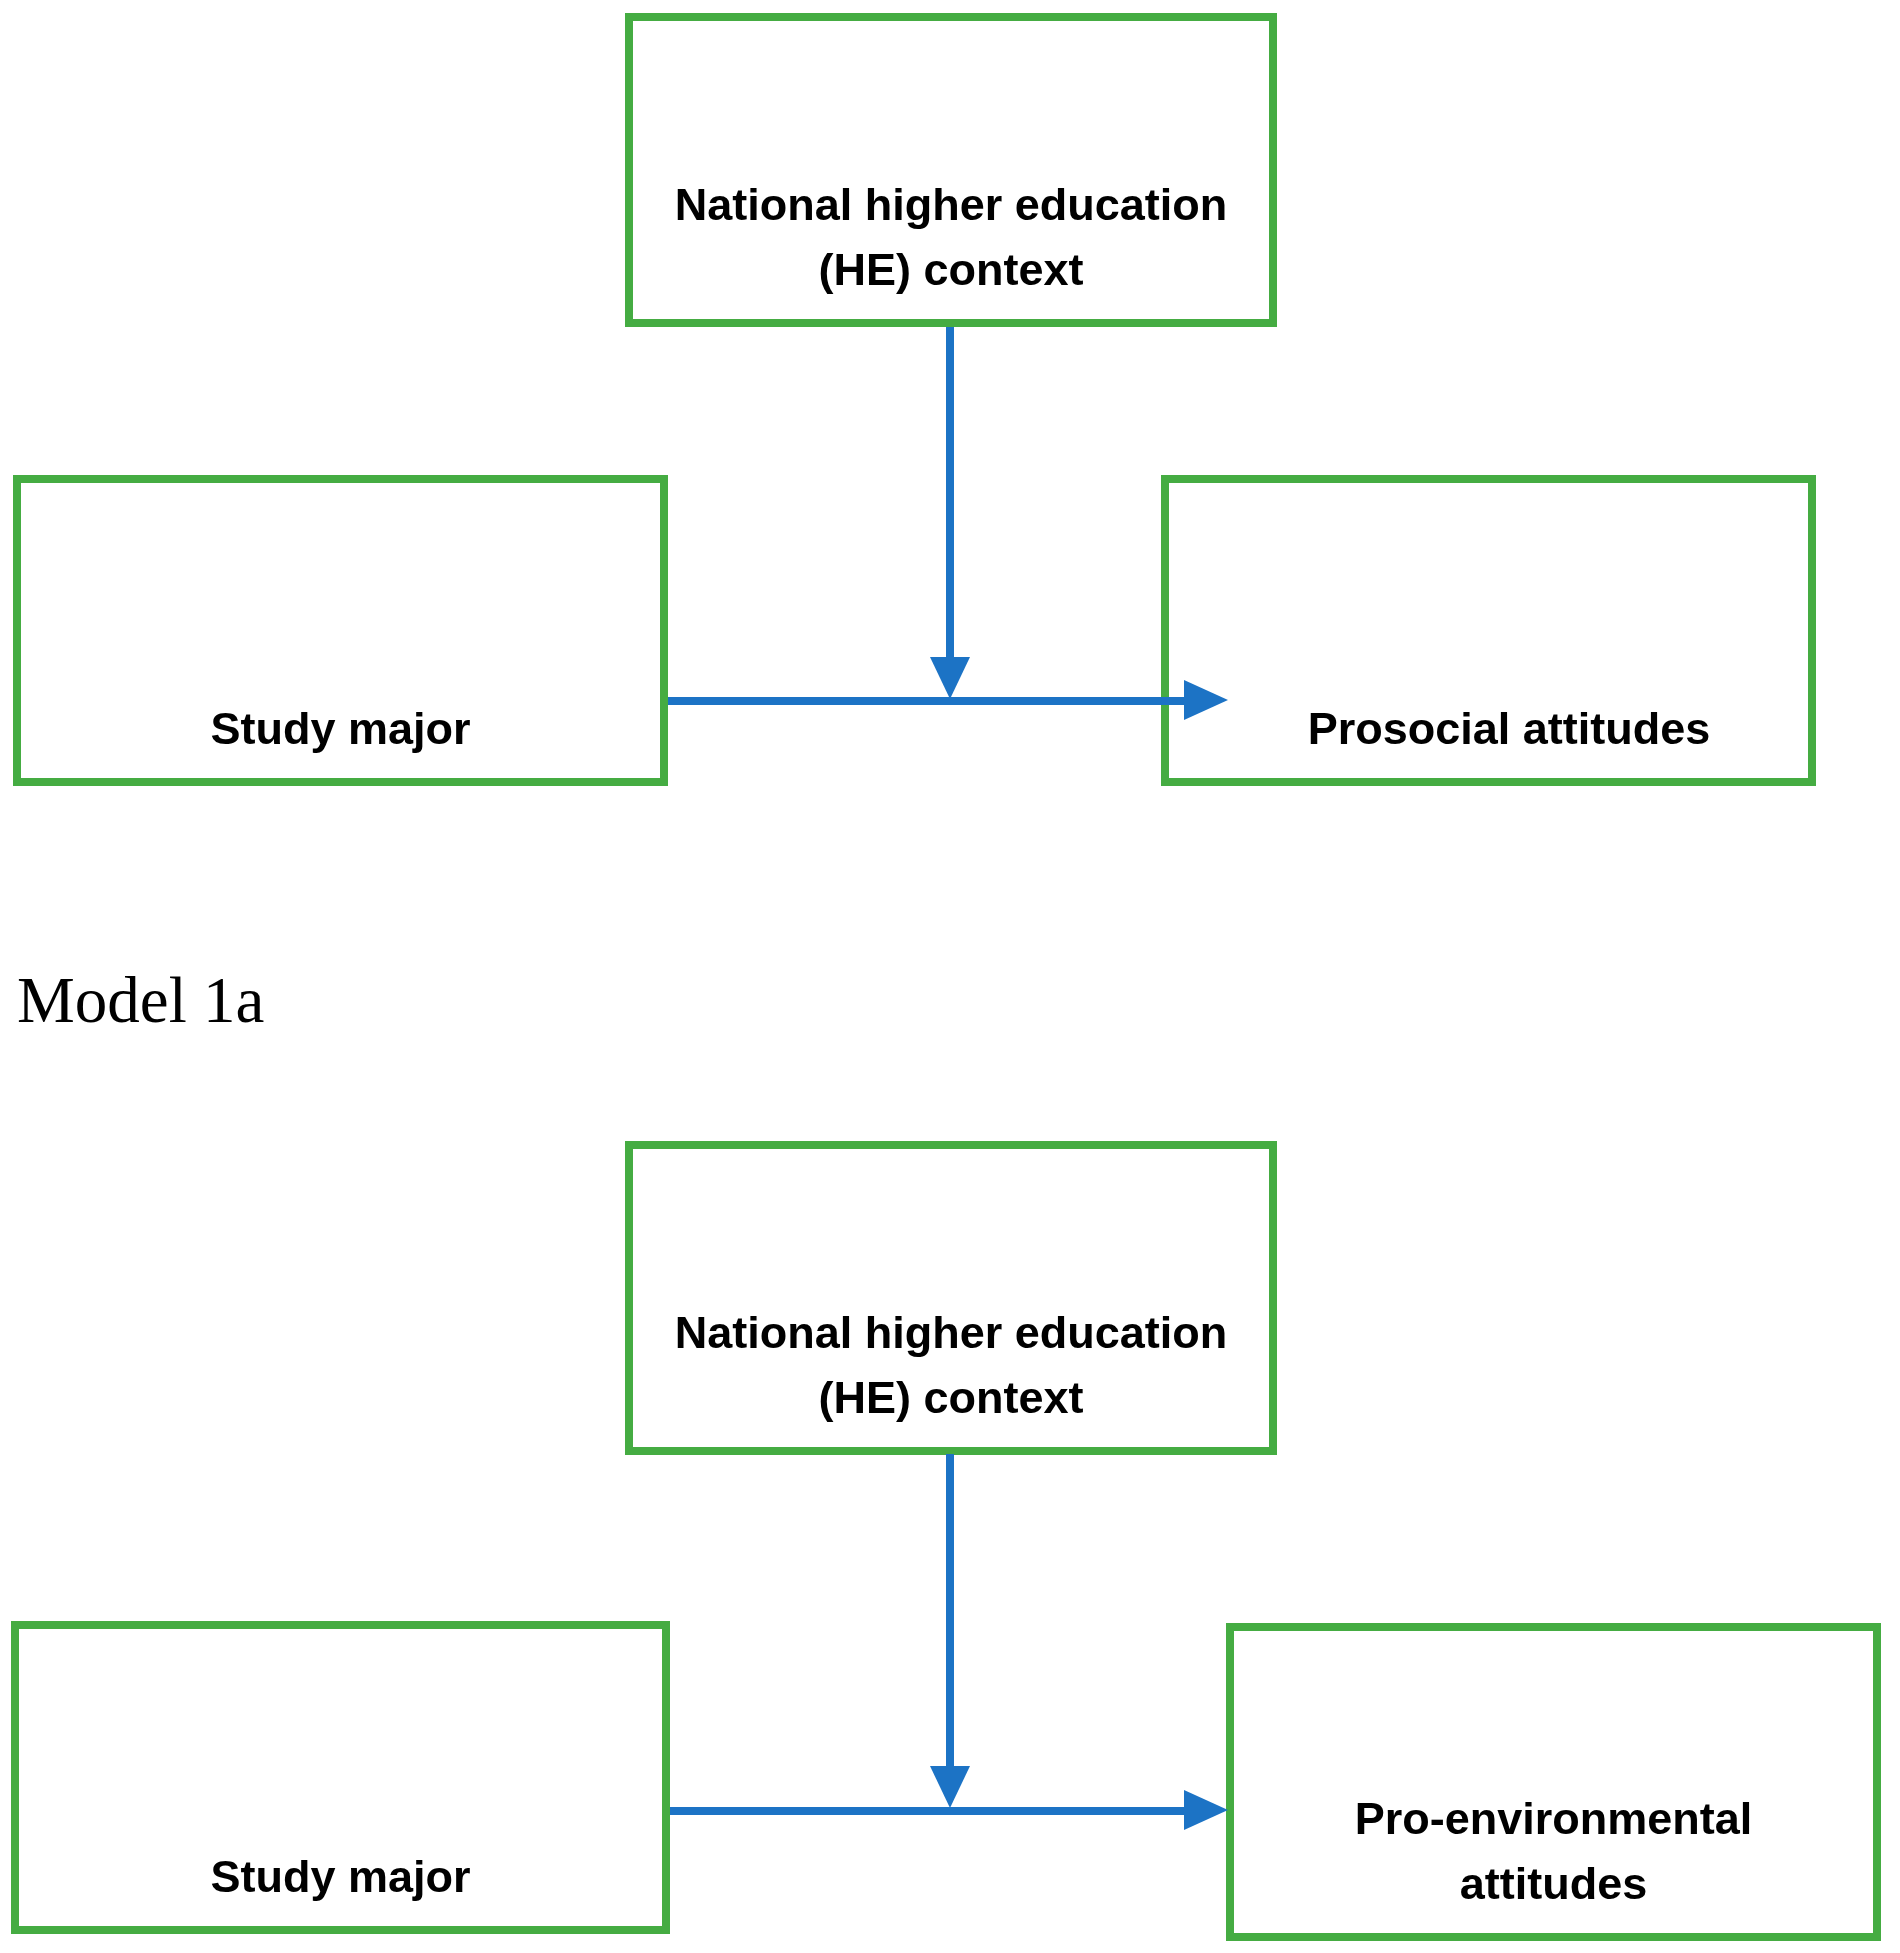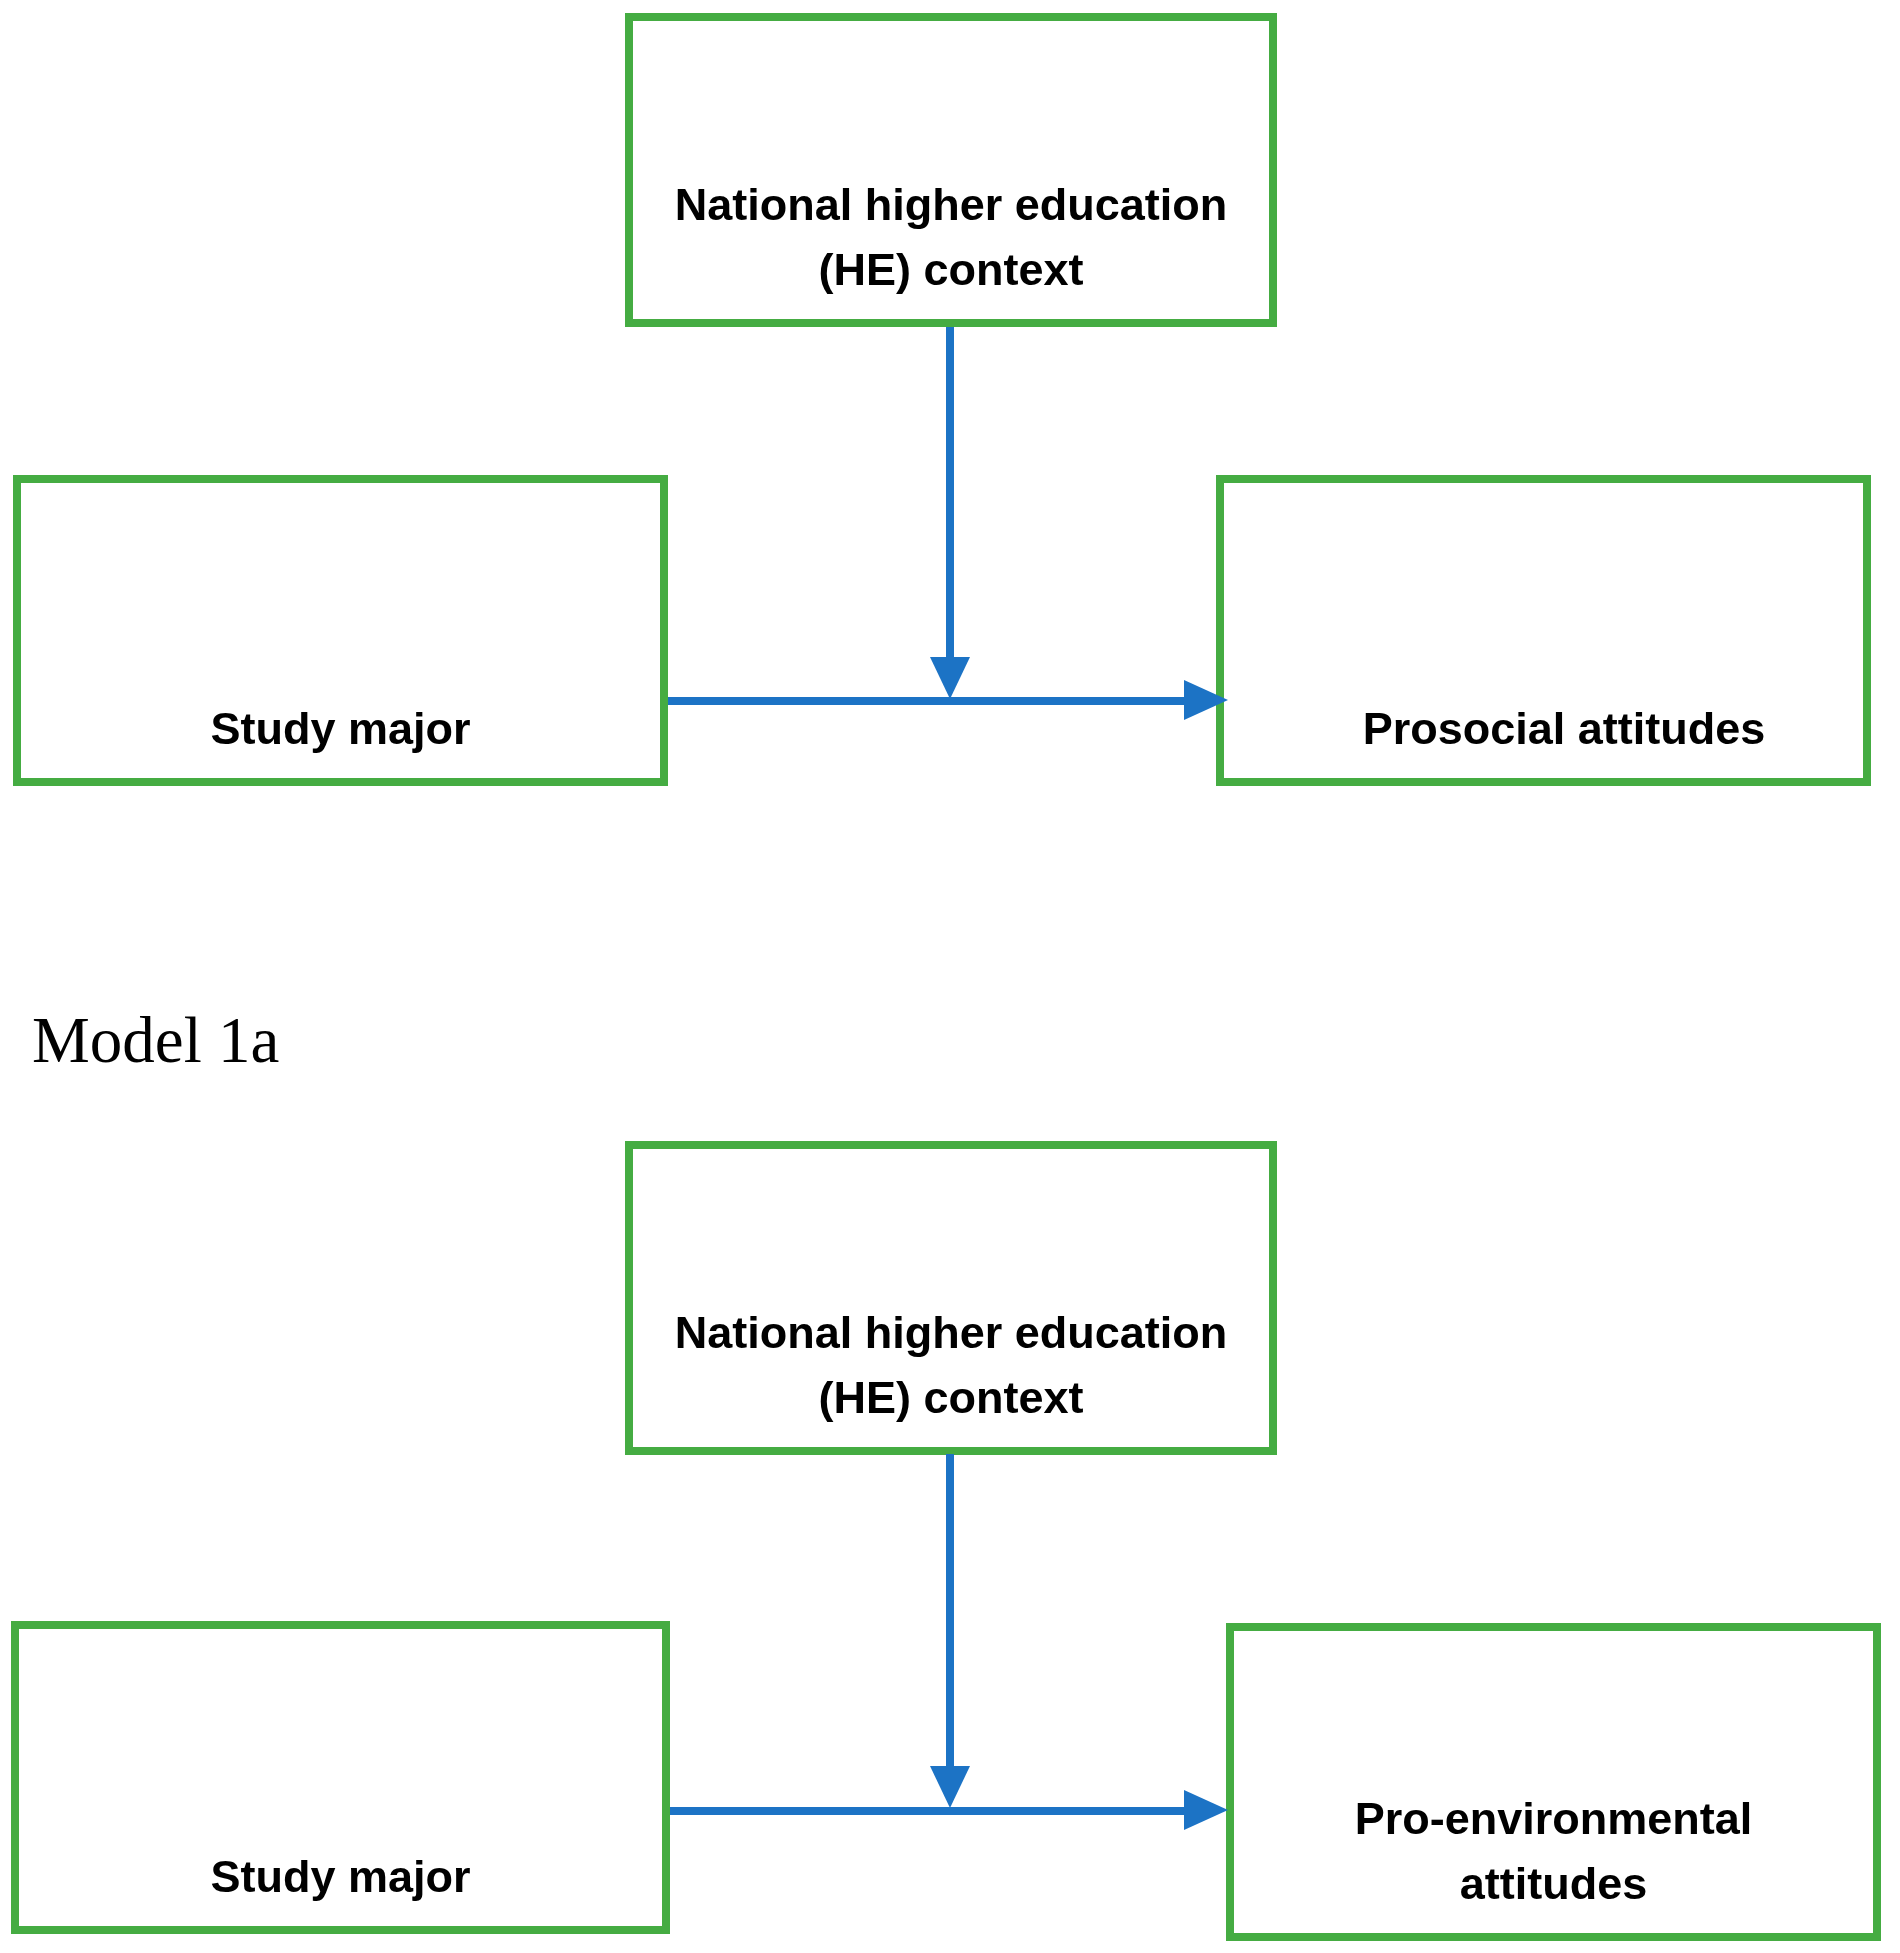--- a/index.html
+++ b/index.html
@@ -75,37 +75,37 @@
   <div>
 
     <div class="box" style="left:625px; top:13px; width:652px; height:314px;">
       <span class="box-label label-wide">National higher education (HE) context</span>
     </div>
 
     <div class="box" style="left:13px; top:475px; width:655px; height:311px;">
       <span class="box-label label-mid">Study major</span>
     </div>
 
-    <div class="box" style="left:1216px; top:475px; width:655px; height:311px;padding-left:41px;">
+    <div class="box" style="left:1161px; top:475px; width:655px; height:311px;padding-left:41px;">
       <span class="box-label label-narrow">Prosocial attitudes</span>
     </div>
 
     <div>
       <div class="arrow-vline" style="left:946px; top:327px; height:332px;"></div>
       <div class="arrow-down-head" style="left:930px; top:657px;"></div>
     </div>
 
     <div>
       <div class="arrow-hline" style="left:668px; top:697px; width:518px;"></div>
       <div class="arrow-right-head" style="left:1184px; top:680px;"></div>
     </div>
 
   </div>
 
-  <div class="caption" style="left:32px; top:963px;margin-top:40px;">Model 1a</div>
+  <div class="caption" style="left:17px; top:963px;">Model 1a</div>
 
   <div>
 
     <div class="box" style="left:625px; top:1141px; width:652px; height:314px;">
       <span class="box-label label-wide">National higher education (HE) context</span>
     </div>
 
     <div class="box" style="left:11px; top:1621px; width:659px; height:313px;">
       <span class="box-label label-mid">Study major</span>
     </div>

